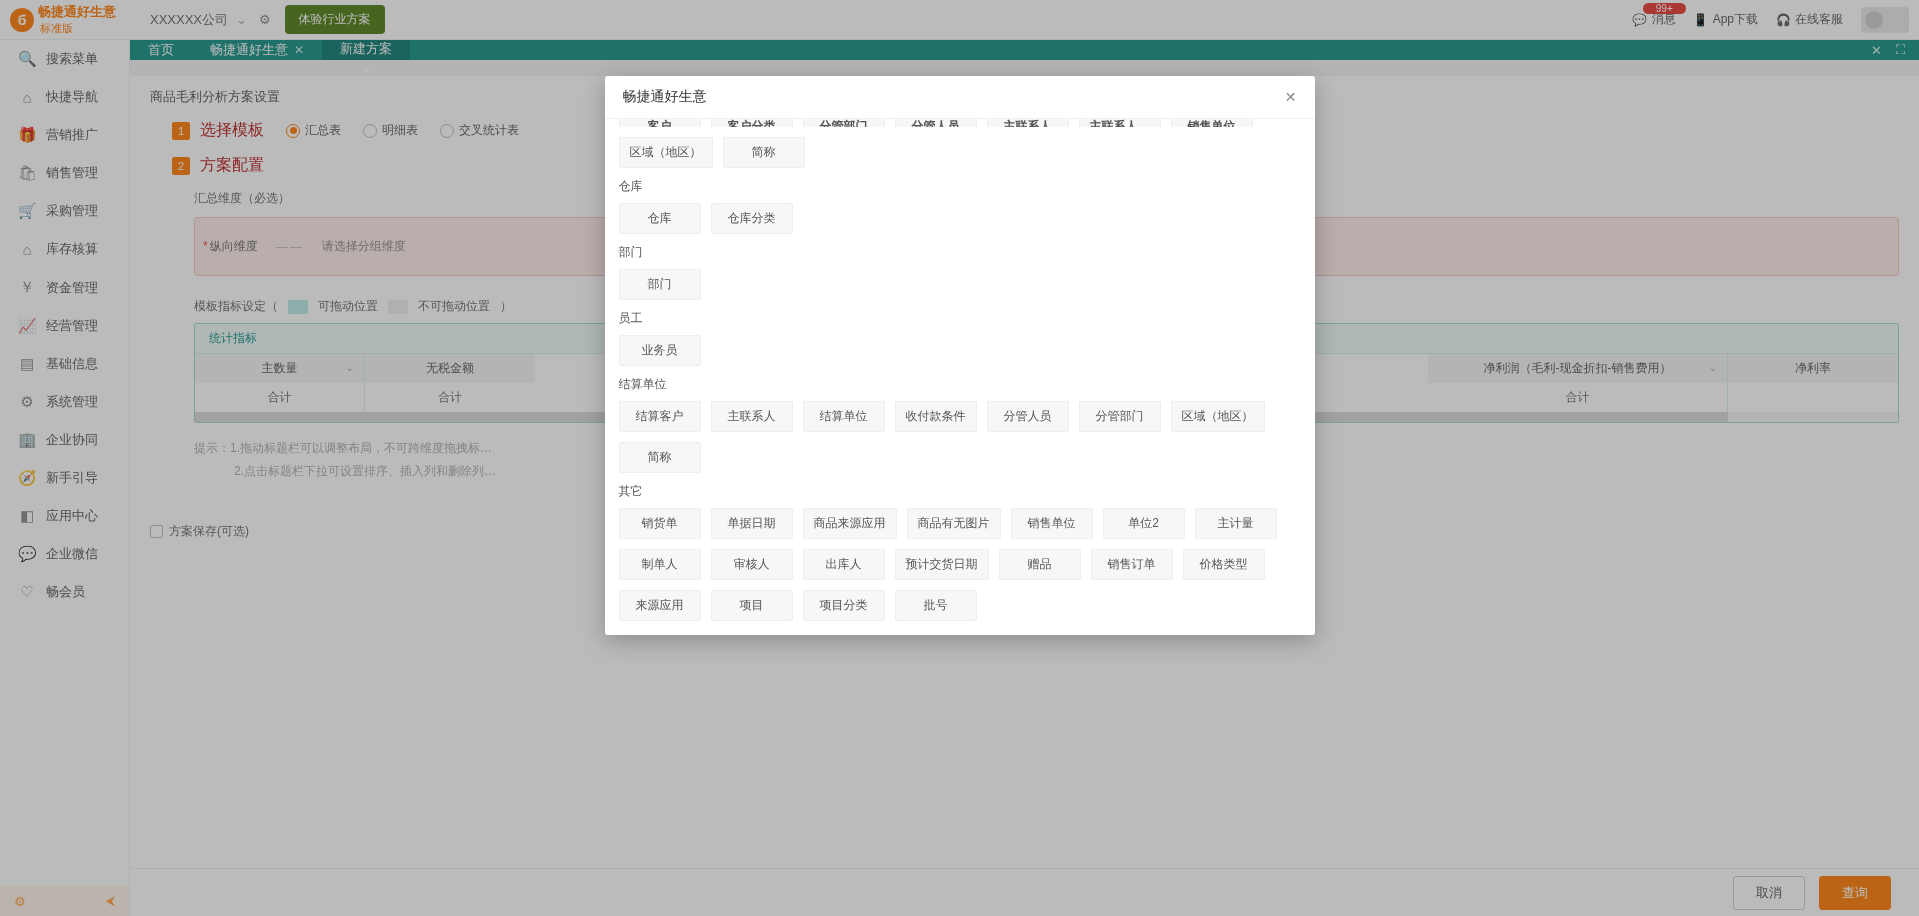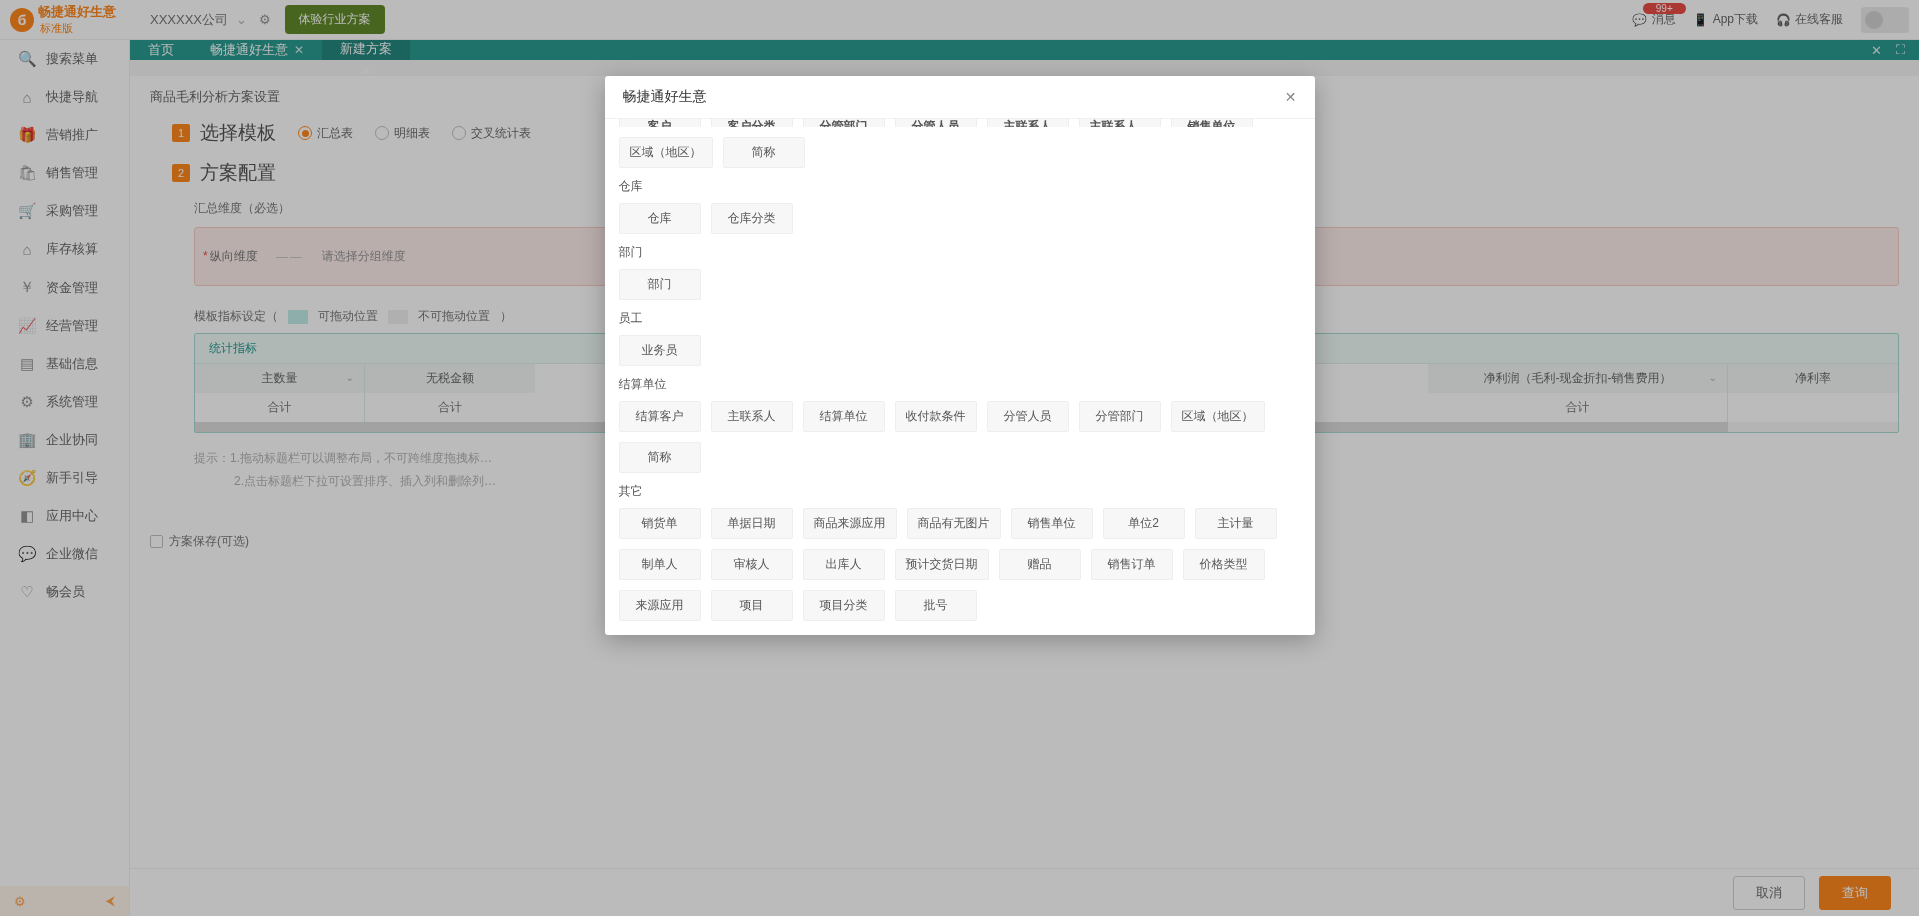--- a/index.html
+++ b/index.html
@@ -35,21 +35,21 @@
 .tab.active { background:#0a7a70;flex-direction:column; }
 .tab .x { font-size:12px; opacity:.8; }
 .tabbar-right { margin-left:auto; display:flex; align-items:center; gap:14px; padding-right:14px; }
 .tabbar-right span { cursor:pointer; opacity:.85; }
 
 
 .content { position:absolute; left:130px; top:76px; right:0; bottom:48px; background:#fff; padding:12px 20px; overflow:hidden; }
 .page-title { font-size:13px; color:#555; margin-bottom:14px; }
 .step-row { display:flex; align-items:center; gap:10px; margin:8px 0 14px 22px; }
 .step-num { width:18px; height:18px; background:#ff7a00; color:#fff; display:flex; align-items:center; justify-content:center; font-size:11px; border-radius:2px; }
-.step-label { color:#404040; font-size:19px; }
+.step-label { color:#b91c1c; font-size:16px; }
 .radio-group { display:flex; gap:22px; margin-left:12px; }
 .radio { display:flex; align-items:center; gap:5px; font-size:12px; color:#555; cursor:pointer; }
 .radio .dot { width:14px; height:14px; border:1px solid #bbb; border-radius:50%; display:flex; align-items:center; justify-content:center; }
 .radio.sel .dot { border-color:#ff7a00; }
 .radio.sel .dot::after { content:""; width:7px; height:7px; background:#ff7a00; border-radius:50%; }
 
 .config-block { margin-left:44px; }
 .cfg-title { font-size:12px; color:#666; margin:10px 0; }
 .req-star { color:#e6362f; margin-right:2px; }
 .dim-box { background:#fdecea; border:1px solid #f6c7bf; padding:20px 8px; display:flex; align-items:center; gap:18px; font-size:12px; color:#888; border-radius:3px;}

